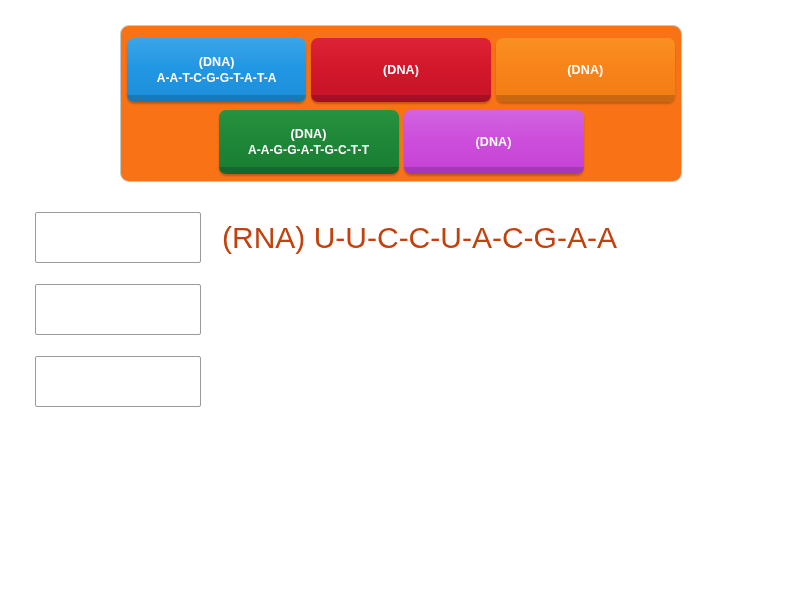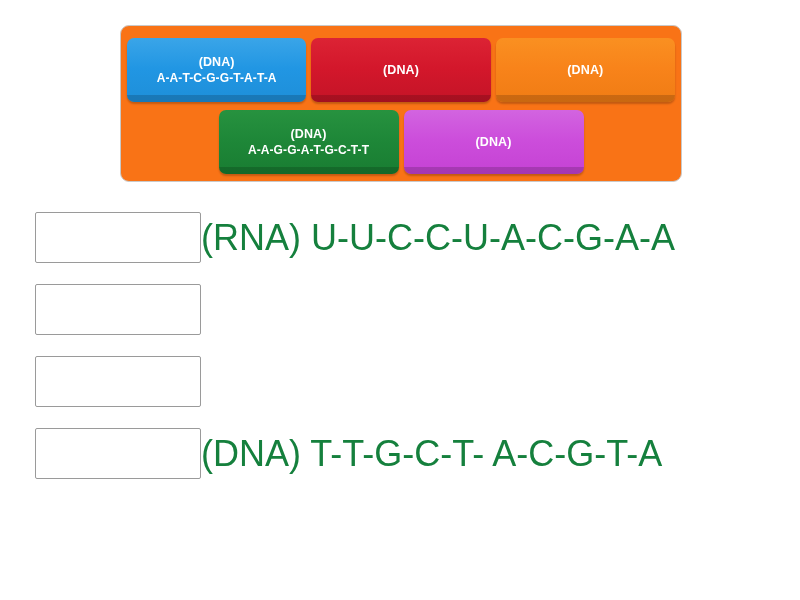--- a/index.html
+++ b/index.html
@@ -116,23 +116,24 @@
     width: 166px;
     height: 51px;
     background: #ffffff;
     border: 1px solid #9a9a9a;
     border-radius: 2px;
     flex: 0 0 auto;
     cursor: pointer;
   }
 
   .answer-text {
-    font-size: 36px;
+    margin-left: 21px;
+    font-size: 30px;
     font-weight: 400;
-    color: #15803d;
+    color: #c2410c;
     white-space: nowrap;
     line-height: 1;
     font-family: "Liberation Sans", sans-serif;
   }
 </style>
 </head>
 <body>
 
 <div id="stage">
 
@@ -172,20 +173,16 @@
 
     <div class="answer-row">
       <div class="drop-box"></div>
     </div>
 
 
     <div class="answer-row">
       <div class="drop-box"></div>
     </div>
 
-    <div class="answer-row">
-      <div class="drop-box"></div>
-      <div class="answer-text">(DNA) T-T-G-C-T- A-C-G-T-A</div>
-    </div>
 
   </div>
 
 </div>
 
 </body></html>

